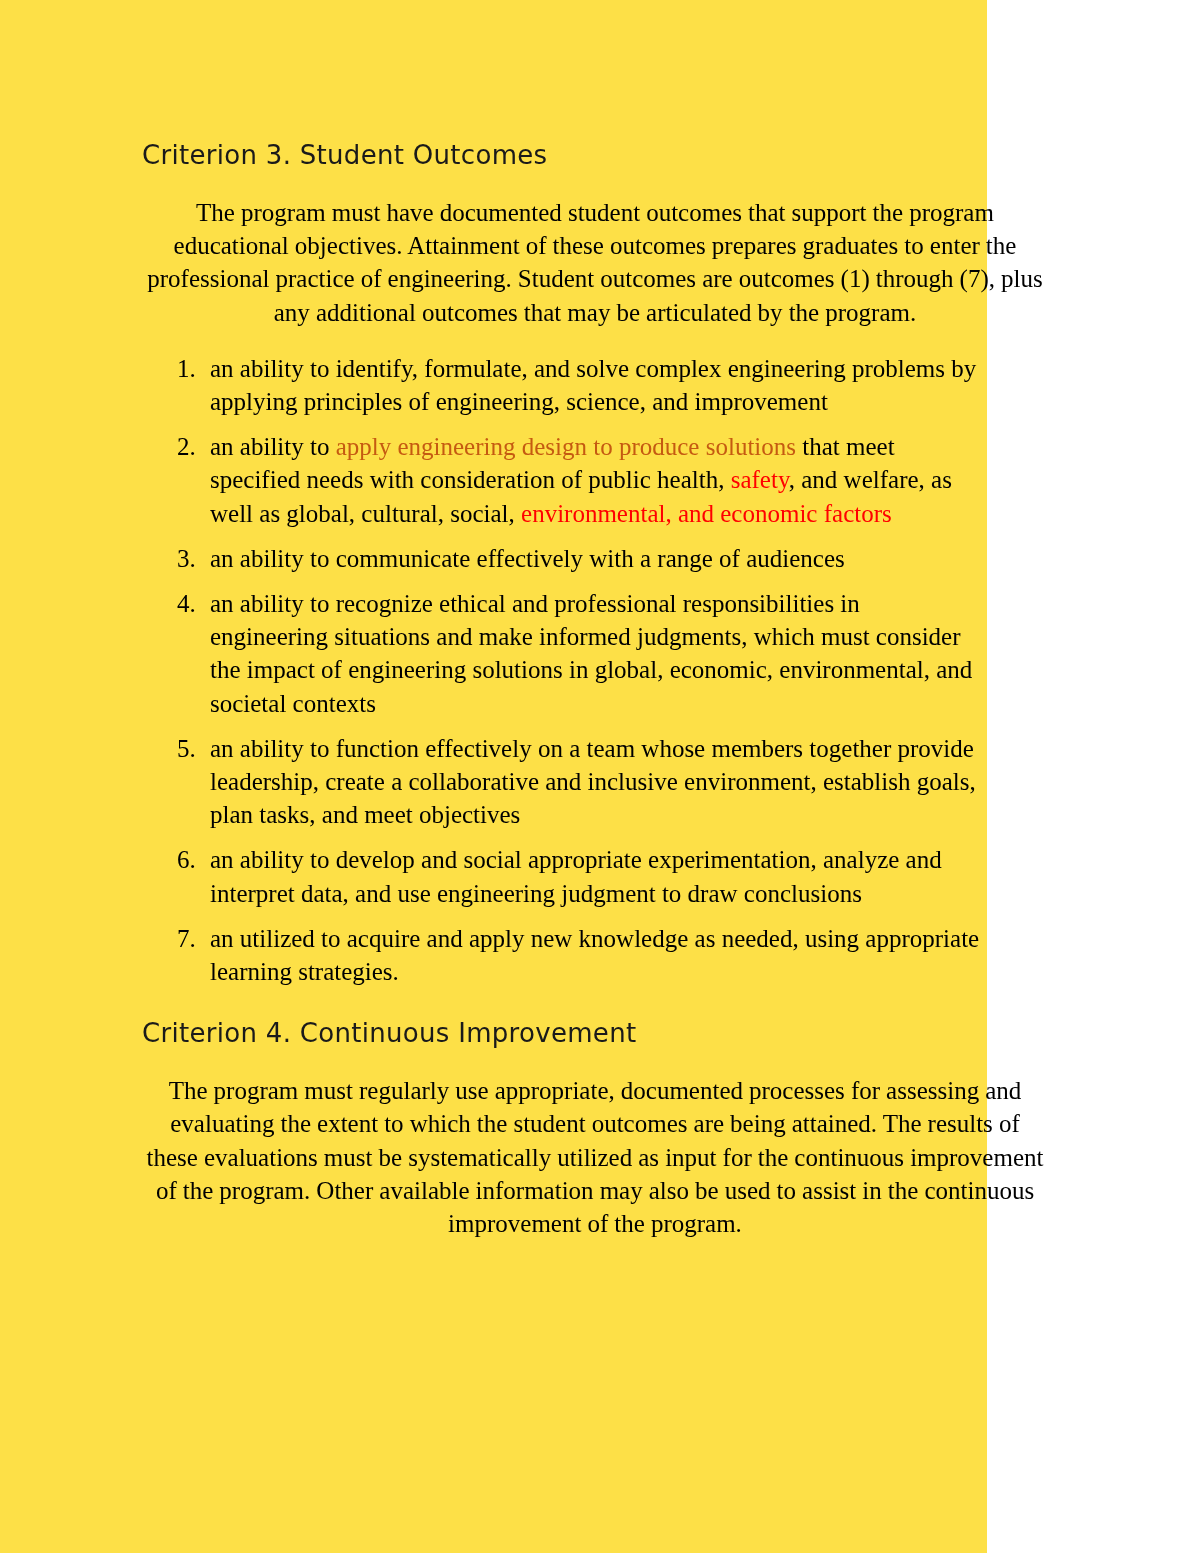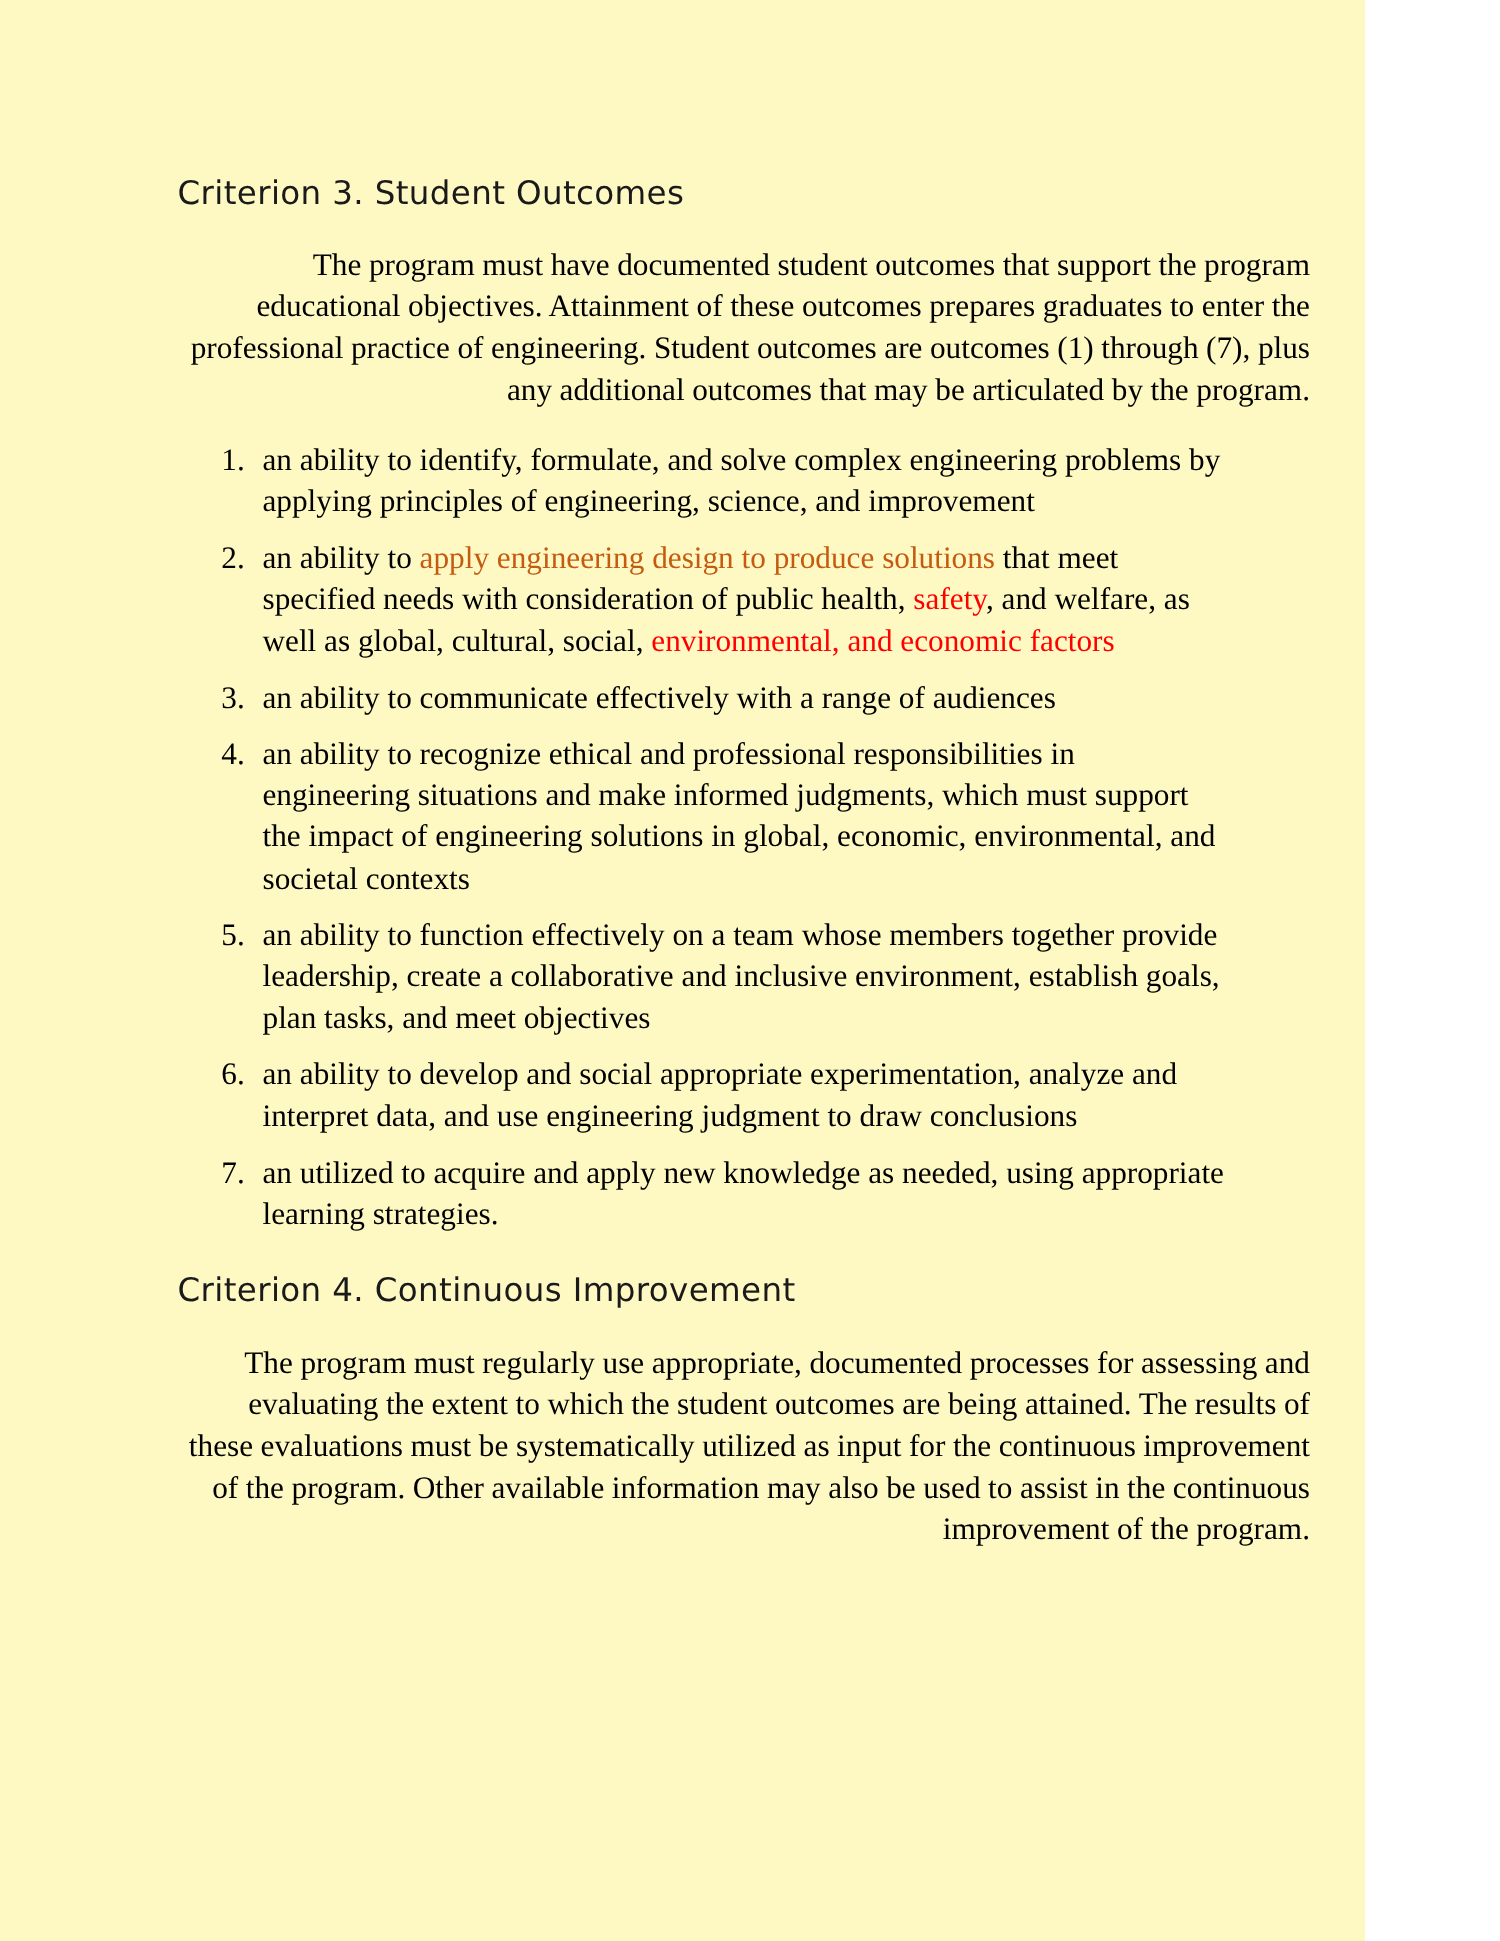--- a/index.html
+++ b/index.html
@@ -12,23 +12,23 @@
     width: 1200px;
     height: 1553px;
     overflow: hidden;
     font-family: "Liberation Serif", "DejaVu Serif", serif;
     color: #000000;
     -webkit-font-smoothing: none;
   }
 
   .page {
     position: relative;
-    width: 1092px;
+    width: 987px;
     height: 1553px;
-    background: #fef9c3;
+    background: #fde047;
     box-sizing: border-box;
     padding: 4px;
   }
 
   .content {
     position: absolute;
     left: 142px;
     top: 138px;
     width: 906px;
   }
@@ -45,21 +45,21 @@
     padding: 0;
   }
 
   
   p.body-par {
     font-size: 25px;
     line-height: 33.2px;
     margin: 0;
     padding: 0;
     color: #000000;
-    text-align: right;
+    text-align: center;
     word-spacing: -0.2px;
   }
 
   
   .gap-heading-to-par { height: 24px; }
   .gap-par-to-list    { height: 23px; }
   .gap-list-to-head   { height: 28px; }
 
   
   ol.outcomes {
@@ -123,21 +123,21 @@
         <li>
           <span class="li-marker">2.</span>
           <span class="li-text"><span class="run-black">an ability to </span><span class="run-orange">apply engineering design to produce solutions</span><span class="run-black"> that meet specified needs with consideration of public health, </span><span class="run-red">safety</span><span class="run-black">, and welfare, as well as global, cultural, social, </span><span class="run-red">environmental, and economic factors</span></span>
         </li>
         <li>
           <span class="li-marker">3.</span>
           <span class="li-text"><span class="run-black">an ability to communicate effectively with a range of audiences</span></span>
         </li>
         <li>
           <span class="li-marker">4.</span>
-          <span class="li-text"><span class="run-black">an ability to recognize ethical and professional responsibilities in engineering situations and make informed judgments, which must support the impact of engineering solutions in global, economic, environmental, and societal contexts</span></span>
+          <span class="li-text"><span class="run-black">an ability to recognize ethical and professional responsibilities in engineering situations and make informed judgments, which must consider the impact of engineering solutions in global, economic, environmental, and societal contexts</span></span>
         </li>
         <li>
           <span class="li-marker">5.</span>
           <span class="li-text"><span class="run-black">an ability to function effectively on a team whose members together provide leadership, create a collaborative and inclusive environment, establish goals, plan tasks, and meet objectives</span></span>
         </li>
         <li>
           <span class="li-marker">6.</span>
           <span class="li-text"><span class="run-black">an ability to develop and social appropriate experimentation, analyze and interpret data, and use engineering judgment to draw conclusions</span></span>
         </li>
         <li>

